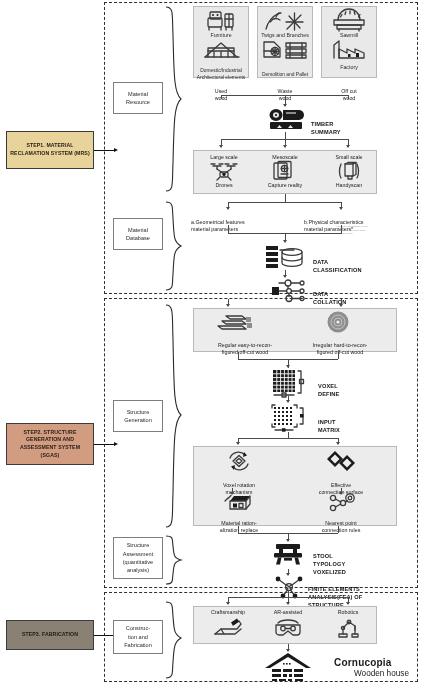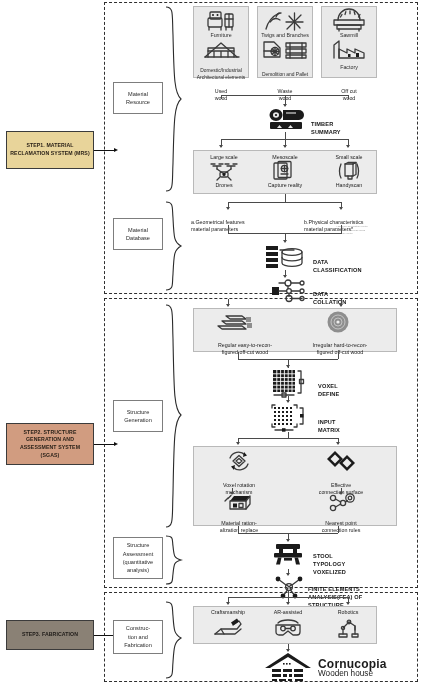--- a/index.html
+++ b/index.html
@@ -72,25 +72,25 @@
 
   .footnote{
     position:absolute;
     font-size:2.5px;
     line-height:1.35;
     color:#9a9a9a;
   }
 
   .brand{
     position:absolute;
-    font-size:12px;font-weight:bold;color:#1b1b1b;letter-spacing:.2px;
+    font-size:10px;font-weight:bold;color:#1b1b1b;letter-spacing:.2px;margin-left:16px;
   }
   .brand-sub{
     position:absolute;
-    font-size:8.2px;color:#1b1b1b;
+    font-size:8.2px;color:#1b1b1b;margin-left:36px;
   }
 
   
   .ln{position:absolute;background:#4a4a4a;}
   .ln.h{height:1px;}
   .ln.v{width:1px;}
   .ln.thick{background:#111;}
   .arrowhead{
     position:absolute;width:0;height:0;
     border-left:2.4px solid transparent;

